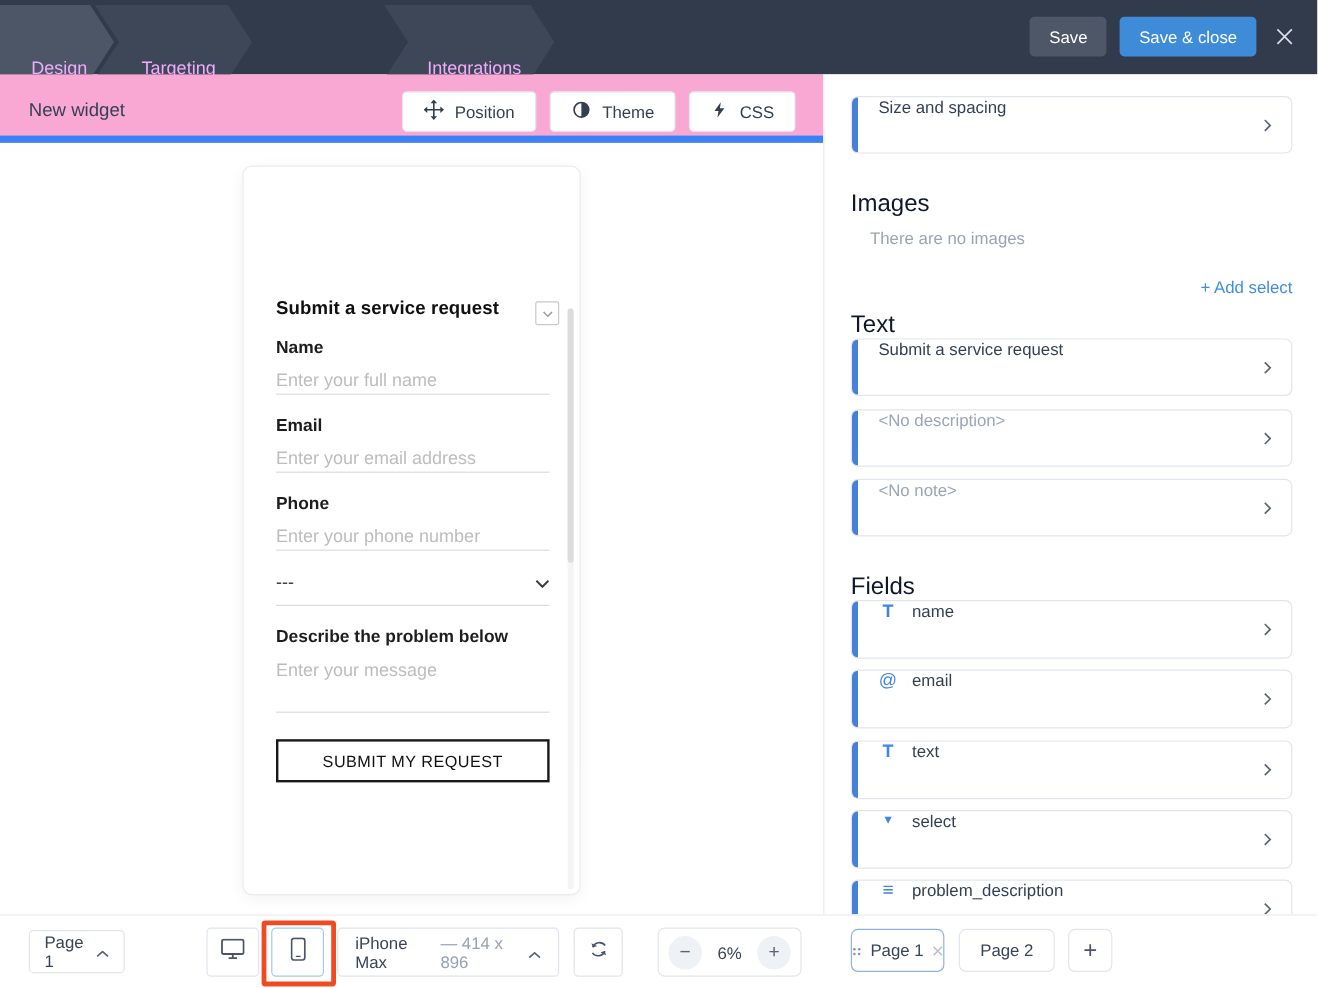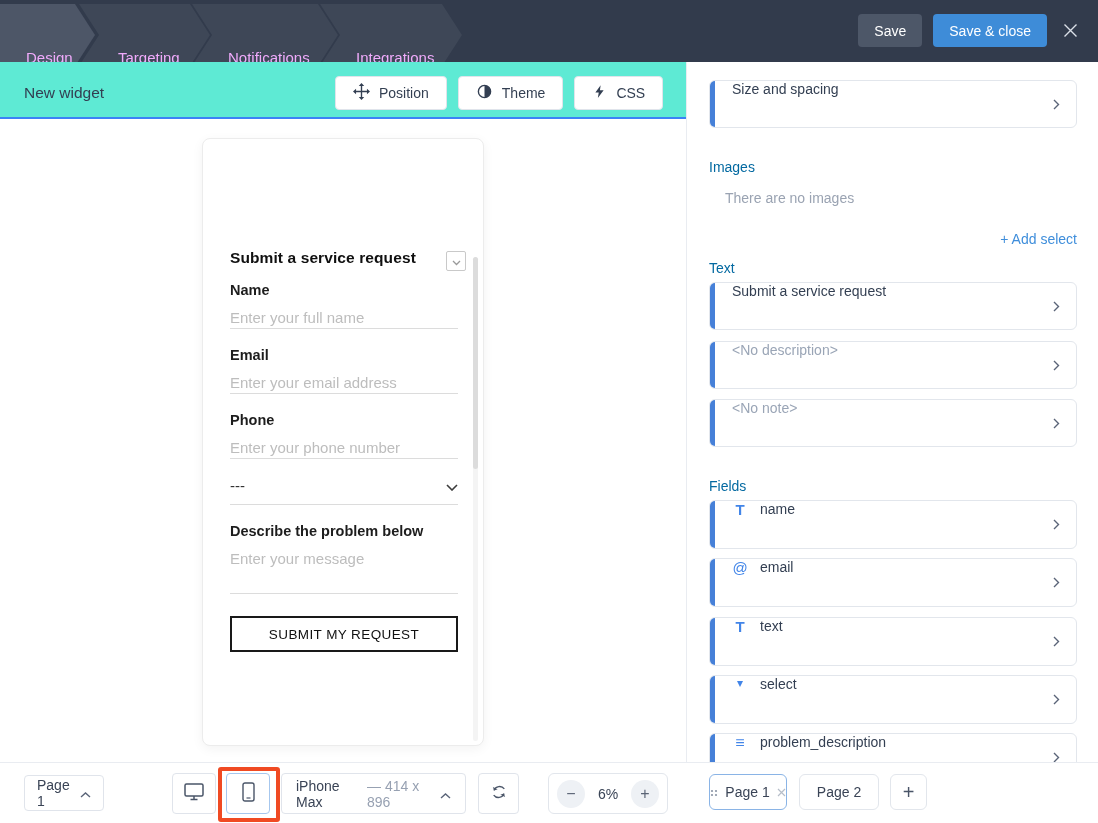--- a/index.html
+++ b/index.html
@@ -18,21 +18,21 @@
   .tab-integrations { left:320px; width:142px; padding-left:36px; background:#3e4757;
     clip-path:polygon(0 0,122px 0,142px 50%,122px 100%,0 100%,20px 50%);text-decoration:underline; }
   .header-actions { position:absolute; right:16px; top:14px; display:flex; align-items:center; gap:11px; }
   .hbtn { height:33px; border:none; border-radius:4px; color:#fff; font-size:14px; font-family:inherit;
     display:flex; align-items:center; padding:16px 16px; cursor:pointer; }
   .hbtn-save { background:#4d5768; }
   .hbtn-saveclose { background:#3e8cd8; }
   .hclose { width:24px; height:33px; display:flex; align-items:center; justify-content:center; cursor:pointer; }
 
   
-  .toolbar { position:absolute; top:62px; left:0; width:686px; height:57px; background:#5eead4; border-bottom:2px solid #3b82f6; }
+  .toolbar { position:absolute; top:62px; left:0; width:686px; height:57px; background:#f9a8d4; border-bottom:6px solid #3b82f6; }
   .widget-name { position:absolute; left:24px; top:0; height:62px; display:flex; align-items:center; font-size:15.5px; color:#333f52; }
   .toolbar-actions { position:absolute; left:335px; top:14px; display:flex; gap:11px; }
   .tbtn { height:34px; background:#fff; border:1px solid #e0e4eb; border-radius:4px; font-size:14px; color:#333f52;
     font-family:inherit; display:flex; align-items:center; gap:9px; padding:0 17px; cursor:pointer; }
 
   
   .canvas { position:absolute; top:124px; left:0; width:686px; height:638px; background:#fff; }
   .widget { position:absolute; left:202px; top:14px; width:282px; height:608px; background:#fff;
     border:1px solid #ececec; border-radius:8px; box-shadow:0 3px 12px rgba(0,0,0,0.05); }
   .collapse-box { position:absolute; top:112px; right:17px; width:20px; height:20px; border:1px solid #c9c9c9;
@@ -46,21 +46,21 @@
   .wselect { display:flex; align-items:flex-start; justify-content:space-between; font-size:15px; color:#333;
     padding-bottom:7px; border-bottom:1px solid #dcdcdc; margin-bottom:18px; cursor:pointer; }
   .wselect .val { height:20px; }
   .wtextarea { font-size:15px; color:#bdbdbd; height:20px; padding-bottom:43px; border-bottom:1px solid #dcdcdc; margin-bottom:22px; cursor:text; }
   .wsubmit { width:228px; height:36px; background:#fff; border:2px solid #191919; font-family:inherit;
     font-size:13.5px; font-weight:400; letter-spacing:.4px; color:#111; cursor:pointer; }
 
   
   .panel { position:absolute; top:62px; left:686px; width:412px; height:700px; background:#fff;
     border-left:1px solid #e9ecf1; overflow:hidden; }
-  .plabel { position:absolute; left:22px; font-size:14px; color:#0369a1;text-align:center; }
+  .plabel { position:absolute; left:22px; font-size:20px; color:#0f172a;text-align:center; }
   .pcard { position:absolute; left:22px; width:368px; height:48px; background:#fff; border:1px solid #e2e6ec;
     border-radius:6px; display:flex; padding:0 16px; overflow:hidden; cursor:pointer; }
   .pcard::before { content:""; position:absolute; left:0; top:0; bottom:0; width:5px; background:#4680d8; }
   .pcard .txt { font-size:14px; color:#333f52; margin-left:6px; }
   .pcard .txt.muted { color:#9aa5b6; }
   .pcard .chev { margin-left:auto; display:flex; align-items:center; }
   .fcard { height:49px; }
   .ficon { width:16px; margin-left:6px; text-align:center; color:#4285e8; flex:0 0 16px; }
   .ficon.g-t { font-size:15px; font-weight:600; }
   .ficon.g-at { font-size:15px; }
@@ -104,23 +104,20 @@
 
 <div id="app">
 
   <div class="header">
     <div class="tab tab-design">
         <span>Design</span>
       </div>
     <div class="tab tab-targeting">
         <span>Targeting</span>
       </div>
-    <div class="tab tab-notifications">
-        <span>Notifications</span>
-      </div>
     <div class="tab tab-integrations">
         <span>Integrations</span>
       </div>
     <div class="header-actions">
       <button class="hbtn hbtn-save">Save</button>
       <button class="hbtn hbtn-saveclose">Save &amp; close</button>
       <div class="hclose">
         <svg width="15" height="15" viewBox="0 0 15 15">
             <path d="M1.5 1.5l12 12M13.5 1.5l-12 12" stroke="#dbe0e8" stroke-width="1.4" fill="none"></path>
           </svg>

